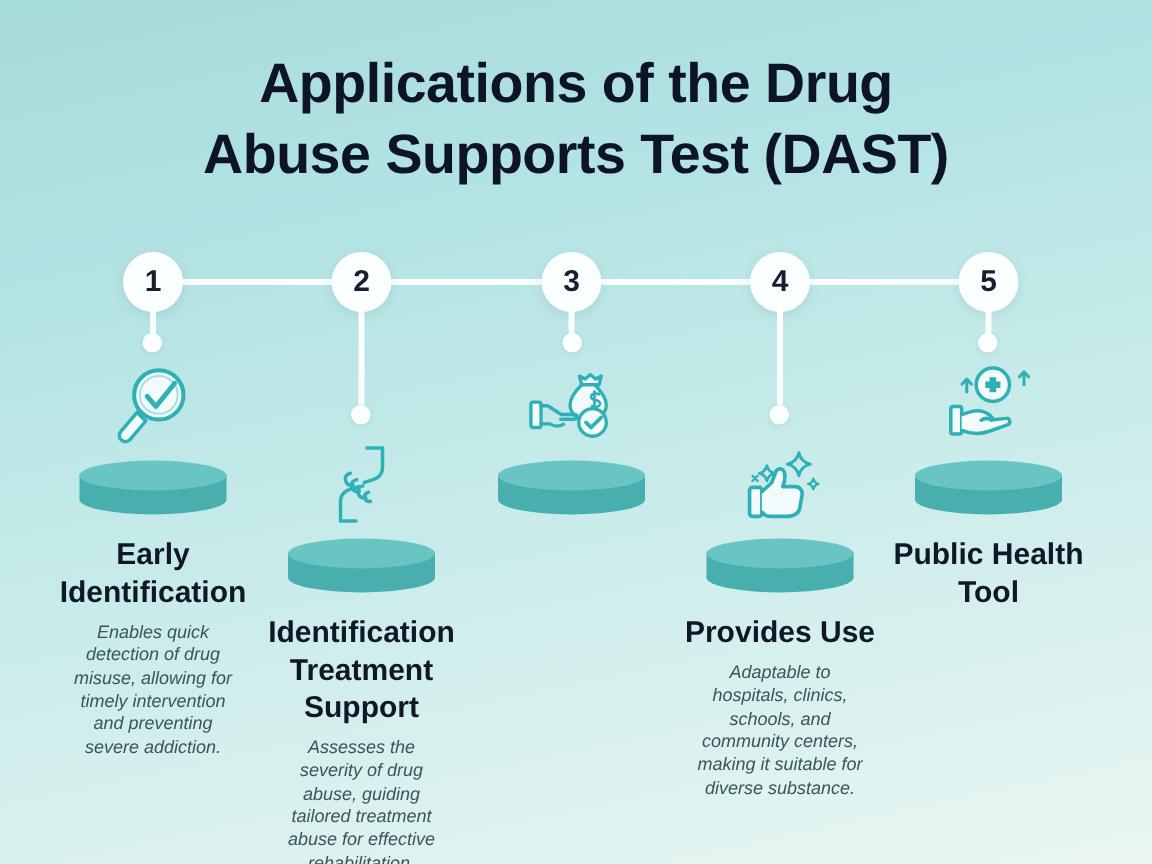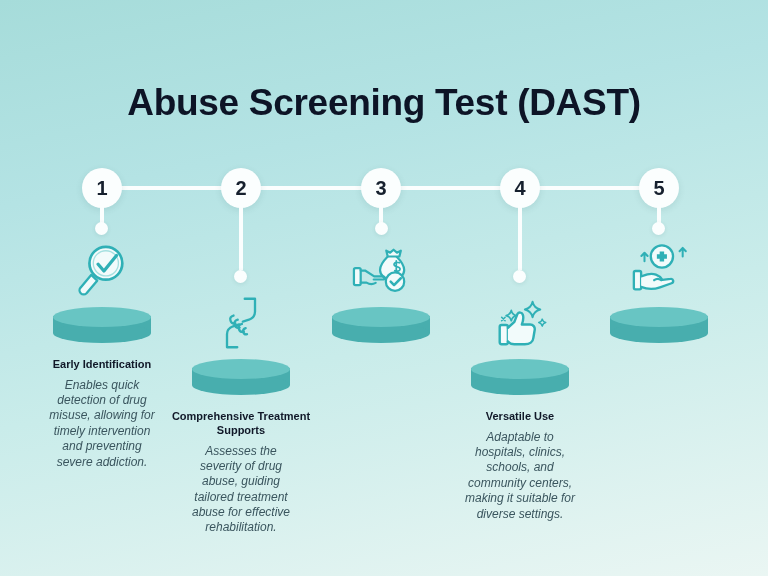--- a/index.html
+++ b/index.html
@@ -29,29 +29,29 @@
   .col{position:absolute;width:148px;text-align:center;}
   .col.odd{top:242px;}
   .col.even{top:294px;}
   .icon-wrap{height:58px;display:flex;align-items:center;justify-content:center;}
   .icon-wrap svg{display:block;}
   .disc{position:relative;width:98px;height:36px;margin:7px auto 0;}
   .disc i{display:block;position:absolute;left:0;width:98px;}
   .disc .side{top:9px;height:17px;background:#48aeae;}
   .disc .bot{top:16px;height:20px;background:#48aeae;border-radius:50%;}
   .disc .topf{top:0;height:20px;background:#68c5c3;border-radius:50%;}
-  .step-title{margin:15px 0 0;font-size:11px;line-height:1.25;font-weight:800;color:#101828;}
+  .step-title{margin:15px 0 0;font-size:20px;line-height:1.25;font-weight:800;color:#101828;}
   .step-desc{margin:6px 16px 0;font-size:12px;line-height:1.28;color:#3a555e;font-style:italic;}
 </style>
 </head>
 <body>
 
 <div class="stage">
 
-  <h1 class="page-title"><br><span>Abuse Screening Test (DAST)</span></h1>
+  <h1 class="page-title"><span>Applications of the Drug</span><br><span>Abuse Supports Test (DAST)</span></h1>
 
   <div class="tl-line"></div>
 
   <div class="node" style="left:82px">
       <span>1</span>
     </div>
   <div class="node" style="left:221px">
       <span>2</span>
     </div>
   <div class="node" style="left:361px">
@@ -103,21 +103,21 @@
         <path d="M26.5 26.5 q-4.5 1.2 -3.3 5.3 q1.2 4 5.3 3.1"></path>
         <path d="M31 31 q-4.5 1.2 -3.3 5.3 q1.2 4 5.3 3.1"></path>
         <path d="M35 35.5 q-3.4 1 -2.6 4.2 q.9 3 4 2.3"></path>
       </svg>
     </div>
     <div class="disc">
         <i class="side"></i>
         <i class="bot"></i>
         <i class="topf"></i>
       </div>
-    <h3 class="step-title">Comprehensive Treatment Supports</h3>
+    <h3 class="step-title">Identification Treatment Support</h3>
     <p class="step-desc">Assesses the severity of drug abuse, guiding tailored treatment abuse for effective rehabilitation.</p>
   </div>
 
   <div class="col odd" style="left:307px">
     <div class="icon-wrap">
       <svg width="62" height="58" viewBox="0 0 64 60" fill="none" stroke="#2fb0b6" stroke-width="2.3" stroke-linecap="round" stroke-linejoin="round">
         <path d="M39 15 c-5 5 -8 9.5 -8 14 a12.5 10.5 0 0 0 25 0 c0 -4.5 -3 -9 -8 -14" fill="#f2fbfb"></path>
         <path d="M39 15 l-1.5 -6 4 2 3.5 -3 3.5 3 4 -2 -1.5 6 Z" fill="#f2fbfb"></path>
         <path d="M51 21.5 c-2.4 -1 -4.8 -.6 -5.4 1 -.6 1.6 .8 2.6 3 3.1 2.2 .5 3.6 1.5 3 3.1 -.6 1.6 -3 2 -5.4 1 M47.8 19.5 v12.5" stroke-width="1.8"></path>
         <rect x="4" y="27" width="7" height="17.5" rx="1.6" fill="#f2fbfb"></rect>
@@ -143,36 +143,37 @@
         <path d="M21 17 c.7 3 2.3 4.6 5.3 5.3 c-3 .7 -4.6 2.3 -5.3 5.3 c-.7 -3 -2.3 -4.6 -5.3 -5.3 c3 -.7 4.6 -2.3 5.3 -5.3 Z" stroke-width="1.8"></path>
         <path d="M53 26 c.5 2 1.6 3.1 3.6 3.6 c-2 .5 -3.1 1.6 -3.6 3.6 c-.5 -2 -1.6 -3.1 -3.6 -3.6 c2 -.5 3.1 -1.6 3.6 -3.6 Z" stroke-width="1.6"></path>
         <path d="M11 24 l3.6 3.6 M14.6 24 l-3.6 3.6" stroke-width="1.6"></path>
       </svg>
     </div>
     <div class="disc">
         <i class="side"></i>
         <i class="bot"></i>
         <i class="topf"></i>
       </div>
-    <h3 class="step-title">Versatile Use</h3>
-    <p class="step-desc">Adaptable to hospitals, clinics, schools, and community centers, making it suitable for diverse settings.</p>
+    <h3 class="step-title">Provides Use</h3>
+    <p class="step-desc">Adaptable to hospitals, clinics, schools, and community centers, making it suitable for diverse substance.</p>
   </div>
 
   <div class="col odd" style="left:585px">
     <div class="icon-wrap">
       <svg width="62" height="58" viewBox="0 0 64 60" fill="none" stroke="#2fb0b6" stroke-width="2.4" stroke-linecap="round" stroke-linejoin="round">
         <circle cx="35" cy="15" r="11.5" fill="#f2fbfb"></circle>
         <path d="M35 9.8 v10.4 M29.8 15 h10.4" stroke-width="4.6" stroke-linecap="butt"></path>
         <path d="M17 20 v-8.5 m-3.2 3 l3.2 -3.4 3.2 3.4" stroke-width="2.1"></path>
         <path d="M56.5 15 v-8.5 m-3.2 3 l3.2 -3.4 3.2 3.4" stroke-width="2.1"></path>
         <rect x="6" y="30" width="7.5" height="19" rx="1.6" fill="#f2fbfb"></rect>
         <path d="M13.5 46.5 c6.5 2.6 13.5 2.6 19.5 .4 l12 -4.2 c2.8 -1 1.9 -4.9 -1 -4.5 l-8.5 .9 c-3.2 -5.2 -9.5 -7.3 -15.5 -5.6 l-6.5 2" fill="#f2fbfb"></path>
         <path d="M27 39.5 c2.2 -1.6 5 -1.6 7.2 0"></path>
       </svg>
     </div>
     <div class="disc">
         <i class="side"></i>
         <i class="bot"></i>
         <i class="topf"></i>
       </div>
+    <h3 class="step-title">Public Health Tool</h3>
   </div>
 
 </div>
 
 </body></html>

